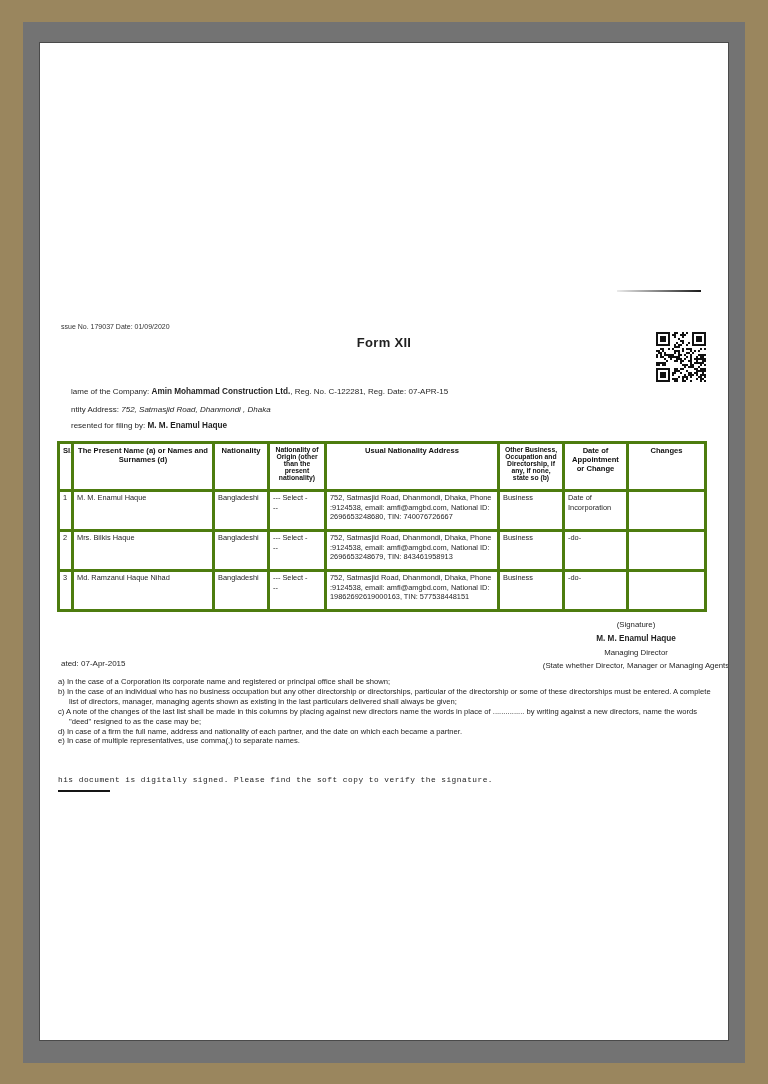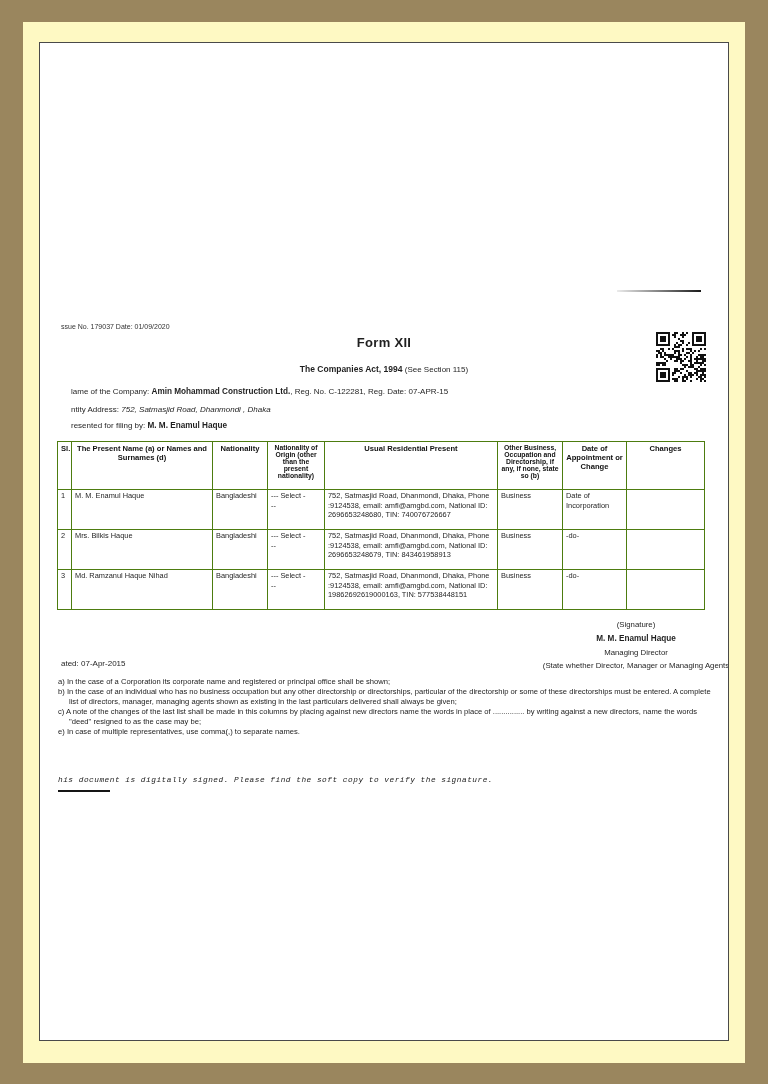--- a/index.html
+++ b/index.html
@@ -2,58 +2,58 @@
 <html><head>
 <meta charset="utf-8">
 <style>
   html,body{margin:0;padding:0;}
   body{
     width:768px;height:1084px;position:relative;
     background:#9a865e;
     font-family:"Liberation Sans",sans-serif;color:#1f1f1f;
     -webkit-font-smoothing:antialiased;
   }
-  .paper{position:absolute;left:23px;top:22px;right:23px;bottom:21px;background:#fef9c3;}
+  .paper{position:absolute;left:23px;top:22px;right:23px;bottom:21px;background:#737373;}
   .sheet{
     position:absolute;left:16px;top:20px;width:688px;height:997px;
     border:1px solid #4a4a4a;background:#fff;overflow:hidden;
   }
   .abs{position:absolute;}
   .center{width:100%;text-align:center;}
   .issue{left:21px;top:280px;font-size:7px;color:#333;}
   .scan-line{left:577px;top:247px;width:84px;height:2px;
     background:linear-gradient(to right,rgba(0,0,0,0.08),#1a1a1a);}
   .qr{left:616px;top:283px;width:50px;height:62px;}
   .form-title{top:292px;font-weight:bold;font-size:13px;letter-spacing:0.3px;}
   .form-sub{top:310px;font-size:8px;}
   .act-line{top:321px;font-size:8px;}
   .act-line b{font-size:8.5px;}
   .meta{left:21px;font-size:8px;padding-left:10px;}
   .meta b{font-size:8.2px;}
   .meta .ital{font-style:italic;}
   .m1{top:344px;}  .m2{top:362px;}  .m3{top:378px;}
 
   table.dir{position:absolute;left:17px;top:398px;border-collapse:collapse;table-layout:fixed;width:647px;}
-  table.dir td,table.dir th{border:1px solid #4d7c0f;vertical-align:top;padding:1px 3px;overflow:hidden;}
+  table.dir td,table.dir th{border:3px solid #4d7c0f;vertical-align:top;padding:1px 3px;overflow:hidden;}
   table.dir th{font-size:7.6px;font-weight:bold;text-align:center;padding-top:2px;color:#111;}
   table.dir th.sm{font-size:6.8px;}
   table.dir td{font-size:7.4px;line-height:9.6px;}
   tr.hdr{height:48px;} tr.row{height:40px;}
   td.ctr{text-align:left;}
   td.pre{white-space:pre-line;}
 
   .sigblock{left:440px;top:575px;width:312px;text-align:center;font-size:7.8px;line-height:13.8px;}
   .sigblock div{white-space:nowrap;}
   .sigblock .nm{font-weight:bold;font-size:8.2px;}
   .dated{left:21px;top:616px;font-size:8px;}
 
   .notes{left:18px;top:634px;width:662px;font-size:7.6px;line-height:9.9px;color:#1c1c1c;}
   .note{padding-left:11px;text-indent:-11px;}
 
-  .mono{left:18px;top:733px;font-family:"Liberation Mono",monospace;font-size:7.8px;letter-spacing:0.5px;color:#222;font-style:italic;}
+  .mono{left:18px;top:733px;font-family:"Liberation Mono",monospace;font-size:7.8px;letter-spacing:0.5px;color:#222;}
   .sig-rule{left:18px;top:747px;width:52px;height:2px;background:#151515;}
 </style>
 </head>
 <body>
 
 <div class="paper">
   <div class="sheet">
 
     <div class="abs issue">ssue No. 179037 Date: 01/09/2020</div>
 
@@ -254,21 +254,20 @@
           <rect x="2" y="2" width="3" height="3"></rect>
           <rect x="18" y="0" width="7" height="7"></rect>
           <rect x="19" y="1" width="5" height="5" fill="#fff"></rect>
           <rect x="20" y="2" width="3" height="3"></rect>
           <rect x="0" y="18" width="7" height="7"></rect>
           <rect x="1" y="19" width="5" height="5" fill="#fff"></rect>
           <rect x="2" y="20" width="3" height="3"></rect>
         </svg></div>
 
     <div class="abs center form-title">Form XII</div>
-    <div class="abs center act-line"><b>The Companies Act, 1994</b><span> (See Section 115)</span></div>
 
     <div class="abs meta m1"><span>lame of the Company: </span><b>Amin Mohammad Construction Ltd.</b><span>, Reg. No. C-122281, Reg. Date: 07-APR-15</span></div>
     <div class="abs meta m2"><span>ntity Address: </span><span class="ital">752, Satmasjid Road, Dhanmondi , Dhaka</span></div>
     <div class="abs meta m3"><span>resented for filing by: </span><b>M. M. Enamul Haque</b></div>
 
     <table class="dir">
       <colgroup>
         <col style="width:14px">
           <col style="width:141px">
           <col style="width:55px">
@@ -277,21 +276,21 @@
           <col style="width:65px">
           <col style="width:64px">
           <col style="width:78px">
       </colgroup>
       <tbody>
           <tr class="hdr">
         <th>Sl.</th>
         <th>The Present Name (a) or Names and Surnames (d)</th>
         <th>Nationality</th>
         <th class="sm">Nationality of Origin (other than the present nationality)</th>
-        <th>Usual Residential Present</th>
+        <th>Usual Nationality Address</th>
         <th class="sm">Other Business, Occupation and Directorship, if any, if none, state so (b)</th>
         <th>Date of Appointment or Change</th>
         <th>Changes</th>
       </tr>
       <tr class="row">
         <td>1</td>
         <td>M. M. Enamul Haque</td>
         <td>Bangladeshi</td>
         <td class="pre">--- Select -
 --</td>
@@ -331,20 +330,21 @@
       <div>Managing Director</div>
       <div>(State whether Director, Manager or Managing Agents</div>
     </div>
 
     <div class="abs dated">ated: 07-Apr-2015</div>
 
     <div class="abs notes">
       <div class="note"><span>a)</span> <span>In the case of a Corporation its corporate name and registered or principal office shall be shown;</span></div>
       <div class="note"><span>b)</span> <span>In the case of an individual who has no business occupation but any other directorship or directorships, particular of the directorship or some of these directorships must be entered. A complete list of directors, manager, managing agents shown as existing in the last particulars delivered shall always be given;</span></div>
       <div class="note"><span>c)</span> <span>A note of the changes of the last list shall be made in this columns by placing against new directors name the words in place of ............... by writing against a new directors, name the words "deed" resigned to as the case may be;</span></div>
+      <div class="note"><span>d)</span> <span>In case of a firm the full name, address and nationality of each partner, and the date on which each became a partner.</span></div>
       <div class="note"><span>e)</span> <span>In case of multiple representatives, use comma(,) to separate names.</span></div>
     </div>
 
     <div class="abs mono">his document is digitally signed. Please find the soft copy to verify the signature.</div>
     <div class="abs sig-rule"></div>
 
   </div>
 </div>
 
 </body></html>

